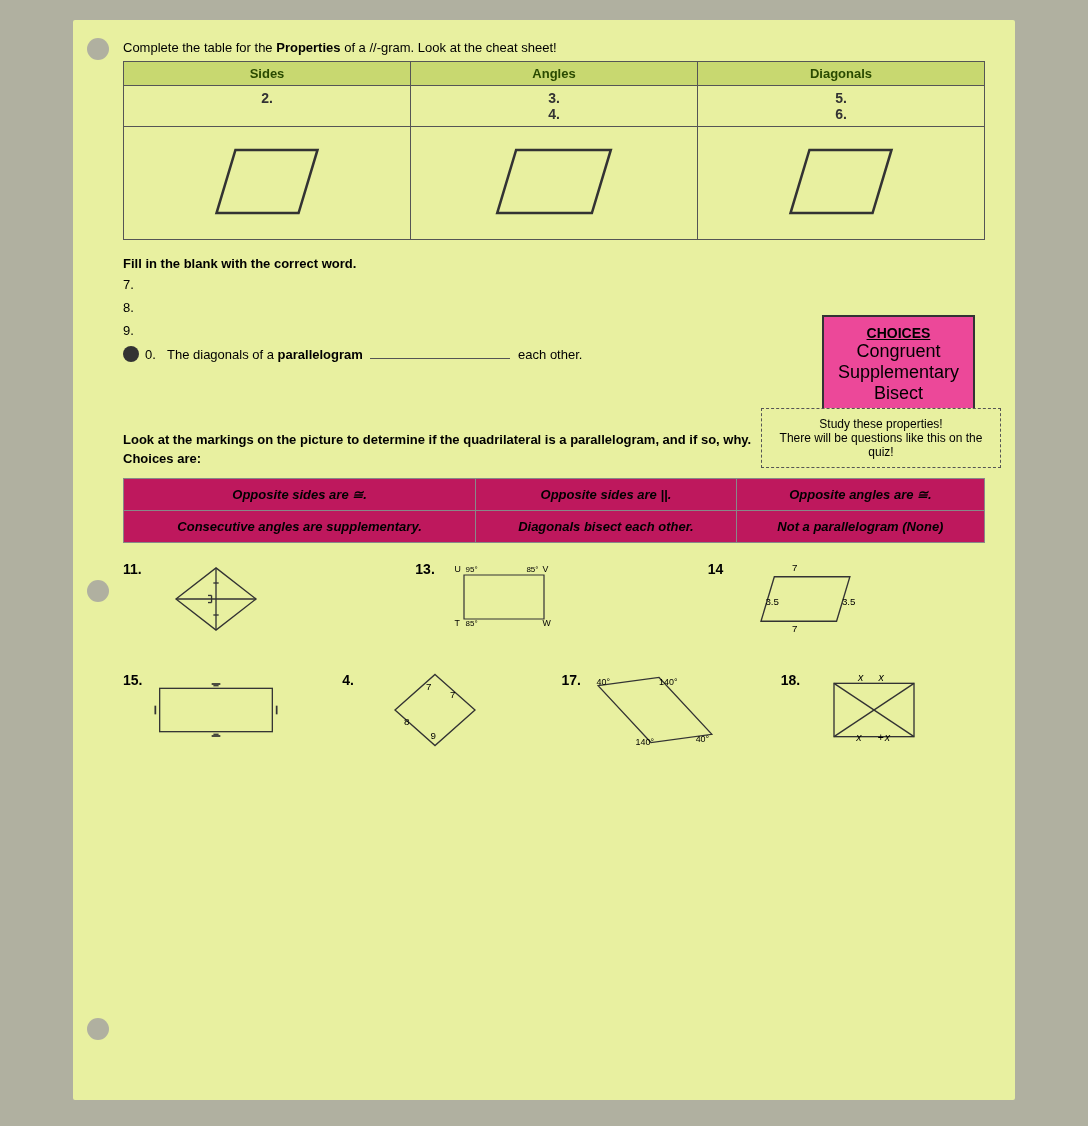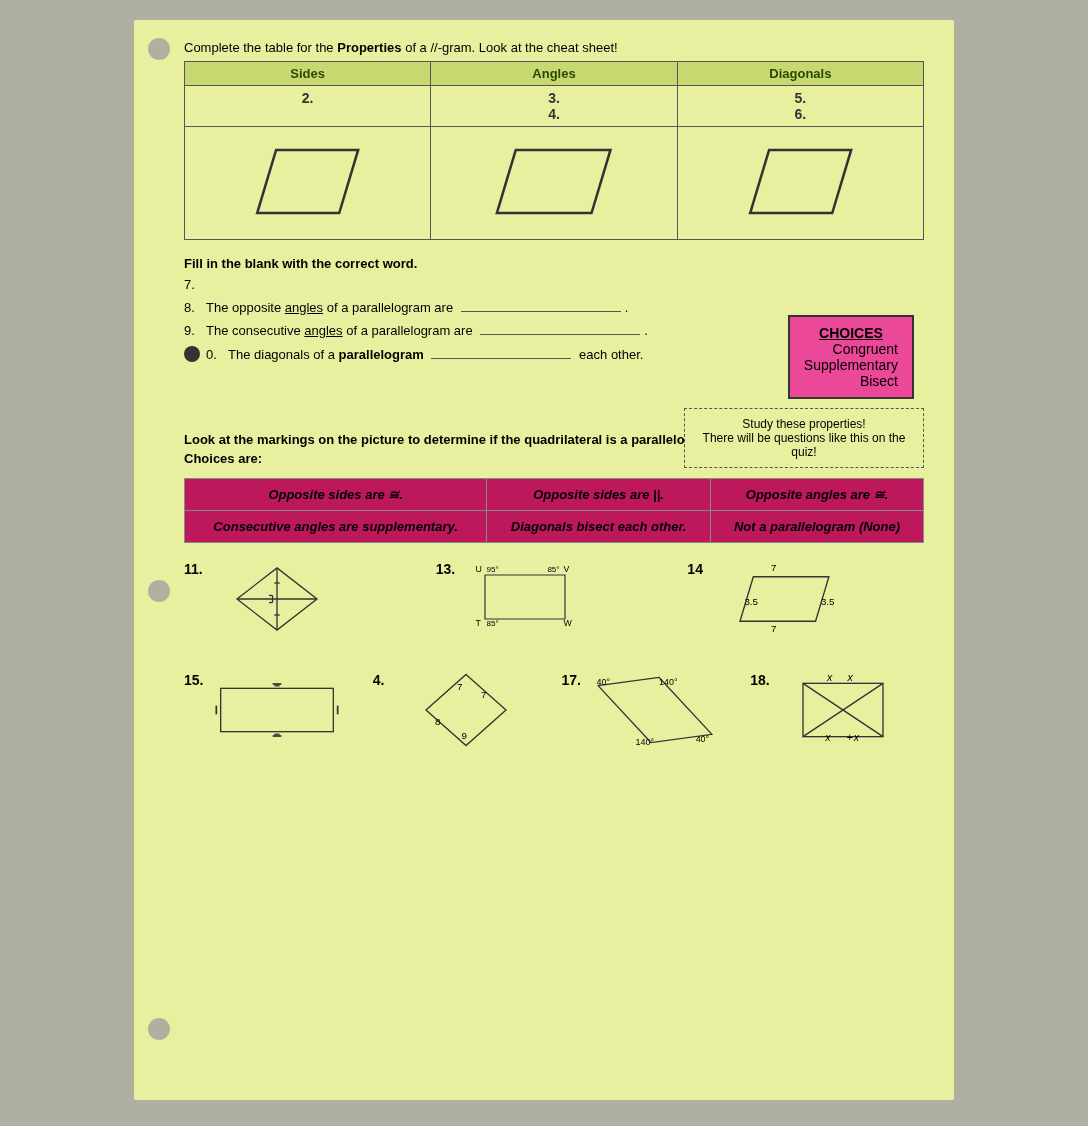--- a/index.html
+++ b/index.html
@@ -8,21 +8,21 @@
       font-family: Arial, sans-serif;
       font-size: 13px;
       display: flex;
       justify-content: center;
       align-items: flex-start;
       min-height: 1126px;
       padding: 20px;
     }
     .page {
       background: #e8f0a0;
-      width: 820px;
+      width: 942px;
       min-height: 1080px;
       padding: 20px 30px 30px 50px;
       position: relative;
       border-radius: 2px;
     }
     
     .hole {
       width: 22px; height: 22px;
       border-radius: 50%;
       background: #b0b0a0;
@@ -110,32 +110,31 @@
       position: absolute;
       right: 40px;
       top: 295px;
     }
     .choices-box .choices-title {
       font-weight: bold;
       text-decoration: underline;
       font-size: 14px;
     }
     .choices-box .choice-item {
-      font-size: 14px;
-      text-align: right;
+      font-size: 18px;
     }
 
     
     .study-box {
       border: 1.5px dashed #555;
       padding: 8px 12px;
       font-size: 12px;
       text-align: center;
       position: absolute;
-      right: 30px;
+      right: 14px;
       top: 388px;
       width: 240px;
       background: #e8f0a0;
     }
 
     
     .choices-table {
       width: 100%;
       border-collapse: collapse;
       margin: 12px 0 16px 0;
@@ -231,26 +230,24 @@
 
   <div class="fill-section">
     <div class="section-title">Fill in the blank with the correct word.</div>
 
     <div class="fill-row">
       <span class="q-num">7.</span>
     </div>
 
     <div class="fill-row">
       <span class="q-num">8.</span>
-      <span>The opposite <span class="underline">angles</span> of a parallelogram are <span class="blank-line"></span>.</span>
     </div>
 
     <div class="fill-row">
       <span class="q-num">9.</span>
-      <span>The consecutive <span class="underline">angles</span> of a parallelogram are <span class="blank-line"></span>.</span>
     </div>
 
     <div class="fill-row" style="align-items:center;">
       <span style="display:inline-block;width:16px;height:16px;border-radius:50%;background:#333;margin-right:6px;"></span>
       <span class="q-num">0.</span>
       <span>The diagonals of a <strong>parallelogram</strong> <span class="blank-line" style="width:140px;"></span> each other.</span>
     </div>
   </div>
 
   <div class="choices-box">

